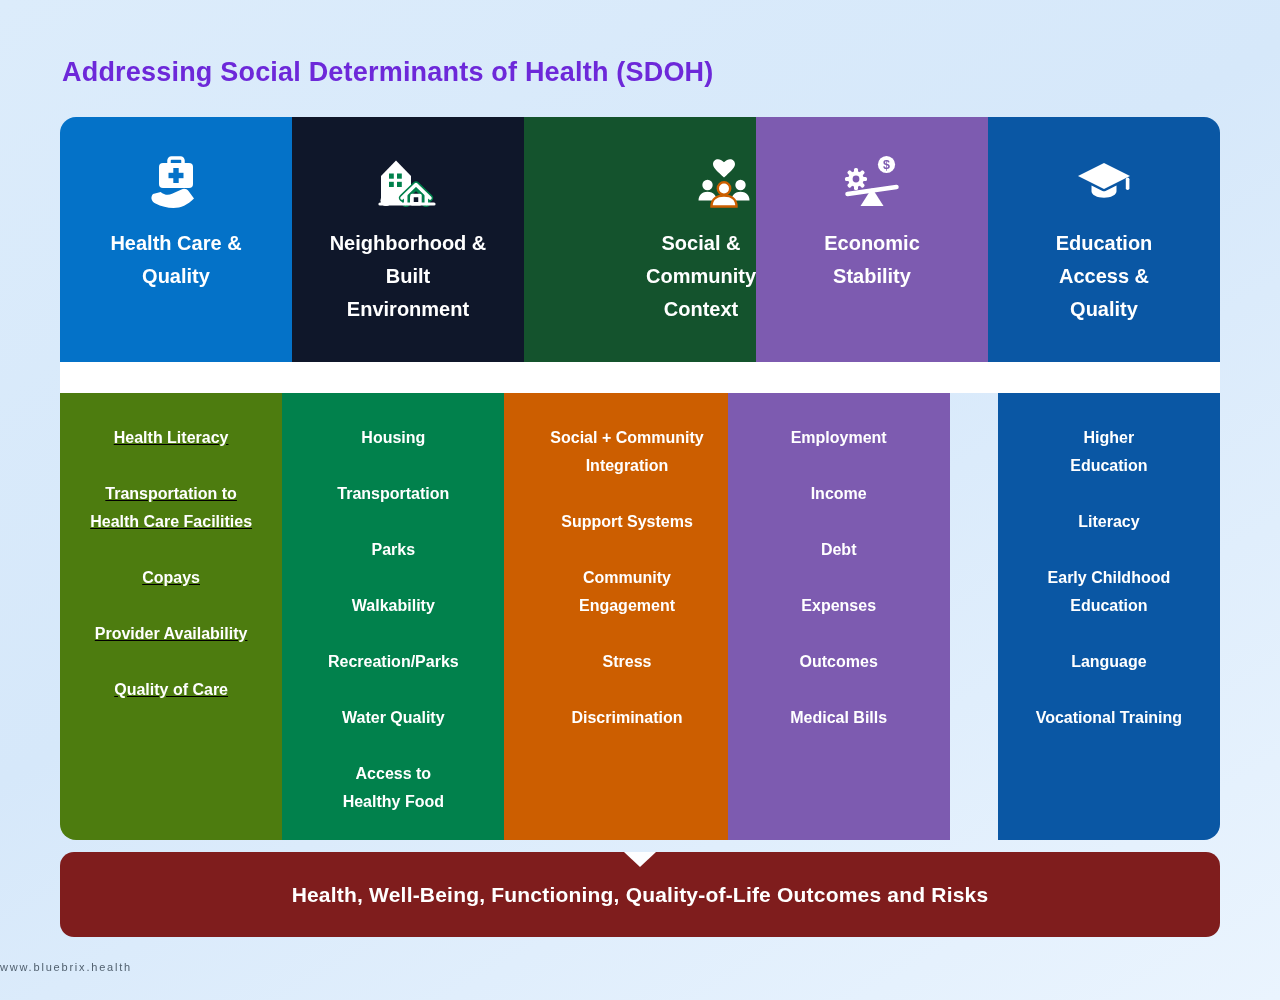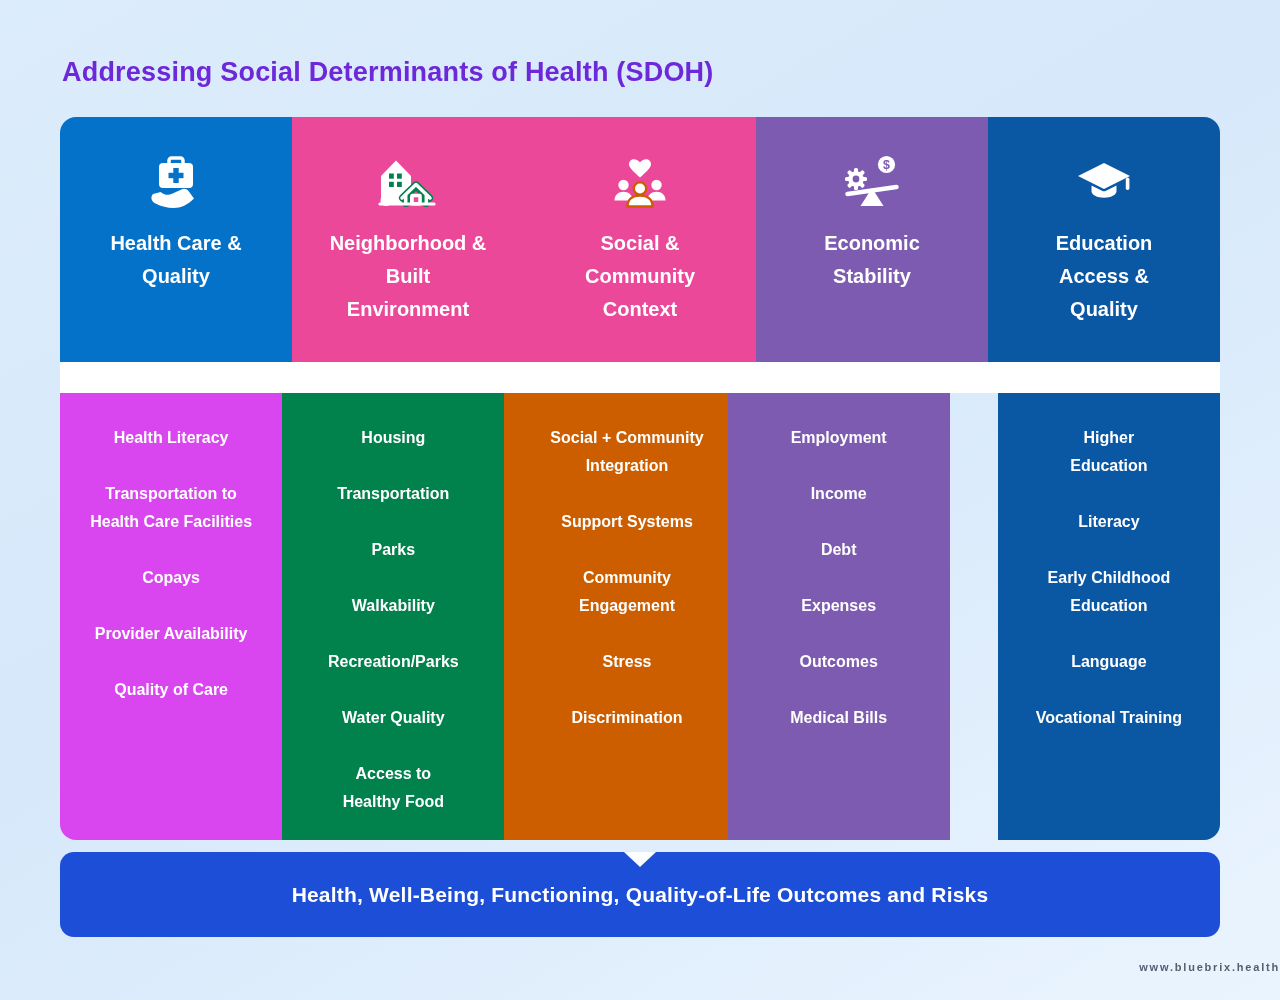--- a/index.html
+++ b/index.html
@@ -50,22 +50,22 @@
     color: #ffffff; font-size: 21px; font-weight: 600; letter-spacing: 0.2px;
   }
   .notch {
     position: absolute; top: 0; left: 50%; transform: translateX(-50%);
     width: 0; height: 0;
     border-left: 16px solid transparent; border-right: 16px solid transparent;
     border-top: 15px solid #fdfeff;
   }
   .footer {
     position: absolute; left: 0; top: 961px; width: 100%;
-    text-align: right; font-size: 11px; letter-spacing: 1.8px;
-    color: #51606f; font-weight: 700;
+    text-align: left; font-size: 11px; letter-spacing: 1.8px;
+    color: #51606f; font-weight: 400;
   }
 </style>
 </head>
 <body>
 
 <h1 class="title">Addressing Social Determinants of Health (SDOH)</h1>
 
 <div class="board">
 
   <div class="row">
@@ -77,21 +77,21 @@
           <rect x="15" y="11" width="34" height="25" rx="4" fill="#fff"></rect>
           <rect x="29.3" y="16" width="5.4" height="15" fill="var(--col)"></rect>
           <rect x="24.5" y="20.8" width="15" height="5.4" fill="var(--col)"></rect>
           <path d="M9 42 c-3 3.5 -1.5 7.5 2.5 9.5 c5.5 2.8 12 4.5 18 4.5 c7.5 0 14 -3 20.5 -9.5 l-5.5 -7.5 c-1.6 -2.2 -4.5 -2.8 -7 -1.6 l-9.5 4.4 c-3.8 1.7 -8.2 1 -11.3 -1.9 z" fill="#fff"></path>
         </svg>
       </div>
       <div class="hlabel">Health Care &amp;
 Quality</div>
     </div>
 
-    <div class="hcard" style="background: #ec4899; --col: #01814c;">
+    <div class="hcard" style="background: #0f172a; --col: #01814c;">
       <div class="icon-box">
         <svg viewBox="0 0 64 64">
           <path d="M5 24 L20 8.5 L35 24 L35 51 L5 51 Z" fill="#fff"></path>
           <rect x="13" y="21.5" width="4.8" height="5.2" fill="var(--col)"></rect>
           <rect x="21" y="21.5" width="4.8" height="5.2" fill="var(--col)"></rect>
           <rect x="13" y="29.8" width="4.8" height="5.2" fill="var(--col)"></rect>
           <rect x="21" y="29.8" width="4.8" height="5.2" fill="var(--col)"></rect>
           <g stroke="var(--col)" stroke-width="8" stroke-linejoin="round" stroke-linecap="round" fill="none">
             <path d="M27 46 L40 33.5 L53 46"></path>
             <path d="M30 44 V51"></path>
@@ -105,21 +105,21 @@
           </g>
           <circle cx="10" cy="48.5" r="5.5" fill="#fff"></circle>
           <line x1="4" y1="52" x2="58" y2="52" stroke="#fff" stroke-width="3.2" stroke-linecap="round"></line>
         </svg>
       </div>
       <div class="hlabel">Neighborhood &amp;
 Built
 Environment</div>
     </div>
 
-    <div class="hcard" style="background: #ec4899; --col: #cc5e00;">
+    <div class="hcard" style="background: #14532d; align-items: flex-end; --col: #cc5e00;">
       <div class="icon-box">
         <svg viewBox="0 0 64 64">
           <path d="M32 25.5 l-2.3 -2.1 C24.2 18.4 21 15.5 21 12.1 C21 9.3 23.2 7.2 26 7.2 c1.9 0 3.9 0.9 6 3 c2.1 -2.1 4.1 -3 6 -3 c2.8 0 5 2.1 5 4.9 c0 3.4 -3.2 6.3 -8.7 11.3 z" fill="#fff"></path>
           <circle cx="15.5" cy="33" r="5.2" fill="#fff"></circle>
           <path d="M6.5 48.5 c0 -5.5 4 -8.8 9 -8.8 s9 3.3 9 8.8 z" fill="#fff"></path>
           <circle cx="48.5" cy="33" r="5.2" fill="#fff"></circle>
           <path d="M39.5 48.5 c0 -5.5 4 -8.8 9 -8.8 s9 3.3 9 8.8 z" fill="#fff"></path>
           <circle cx="32" cy="36.5" r="6.2" fill="#fff" stroke="var(--col)" stroke-width="2.4"></circle>
           <path d="M19.5 54.5 c0 -7.5 5.5 -11 12.5 -11 s12.5 3.5 12.5 11 z" fill="#fff" stroke="var(--col)" stroke-width="2.4"></path>
         </svg>
@@ -166,21 +166,21 @@
 Access &amp;
 Quality</div>
     </div>
 
   </div>
 
   <div class="band"></div>
 
   <div class="row">
 
-    <div class="bcard" style="background: #d946ef; --col: #0472c8;">
+    <div class="bcard" style="background: #4d7c0f; text-decoration: underline; --col: #0472c8;">
       <div class="item">Health Literacy</div>
       <div class="item">Transportation to
 Health Care Facilities</div>
       <div class="item">Copays</div>
       <div class="item">Provider Availability</div>
       <div class="item">Quality of Care</div>
     </div>
 
     <div class="bcard" style="background: rgb(1, 129, 76); --col: #01814c;">
       <div class="item">Housing</div>
@@ -218,18 +218,18 @@
       <div class="item">Literacy</div>
       <div class="item">Early Childhood
 Education</div>
       <div class="item">Language</div>
       <div class="item">Vocational Training</div>
     </div>
 
   </div>
 </div>
 
-<div class="outcome" style="background: #1d4ed8; --col: #0e2b4d;">
+<div class="outcome" style="background: #7f1d1d; --col: #0e2b4d;">
   <div class="notch"></div>
   <span class="outcome-label">Health, Well-Being, Functioning, Quality-of-Life Outcomes and Risks</span>
 </div>
 
 <div class="footer">www.bluebrix.health</div>
 
 </body></html>

